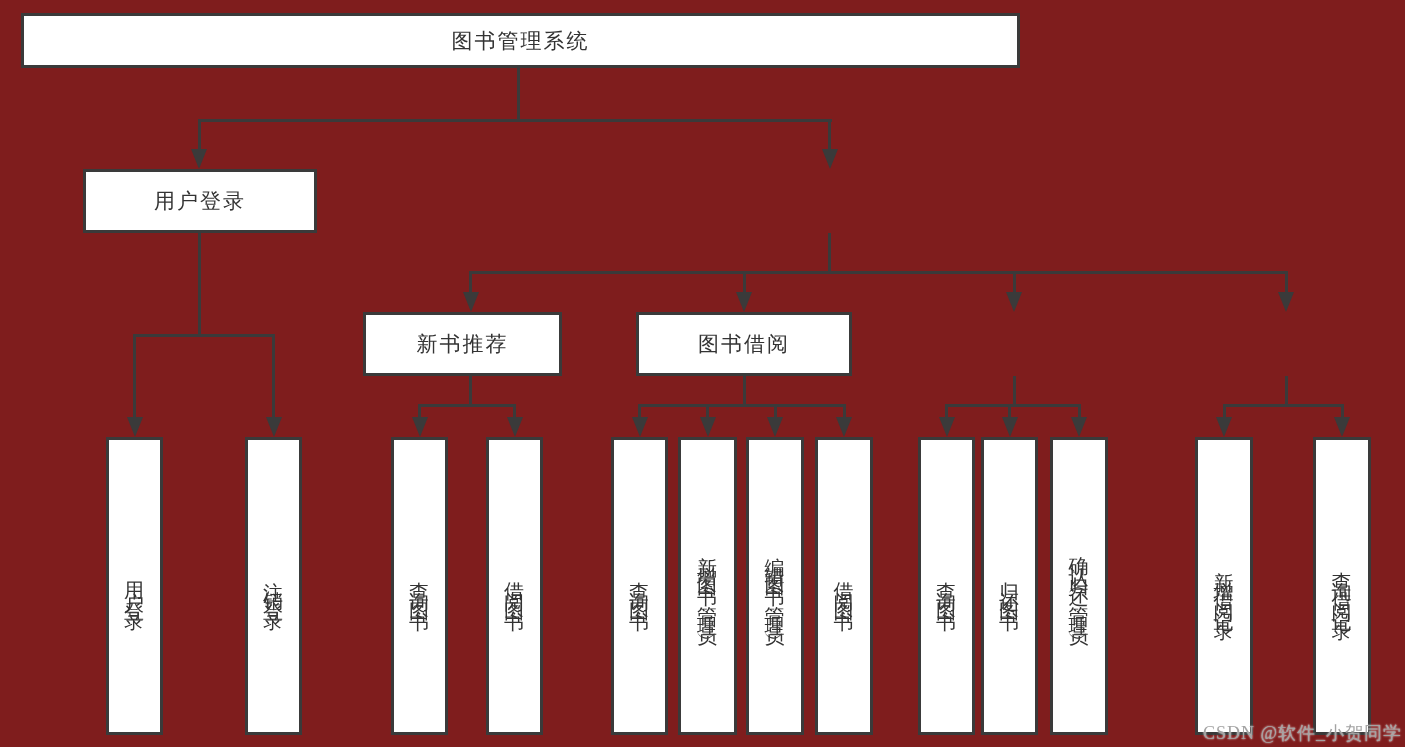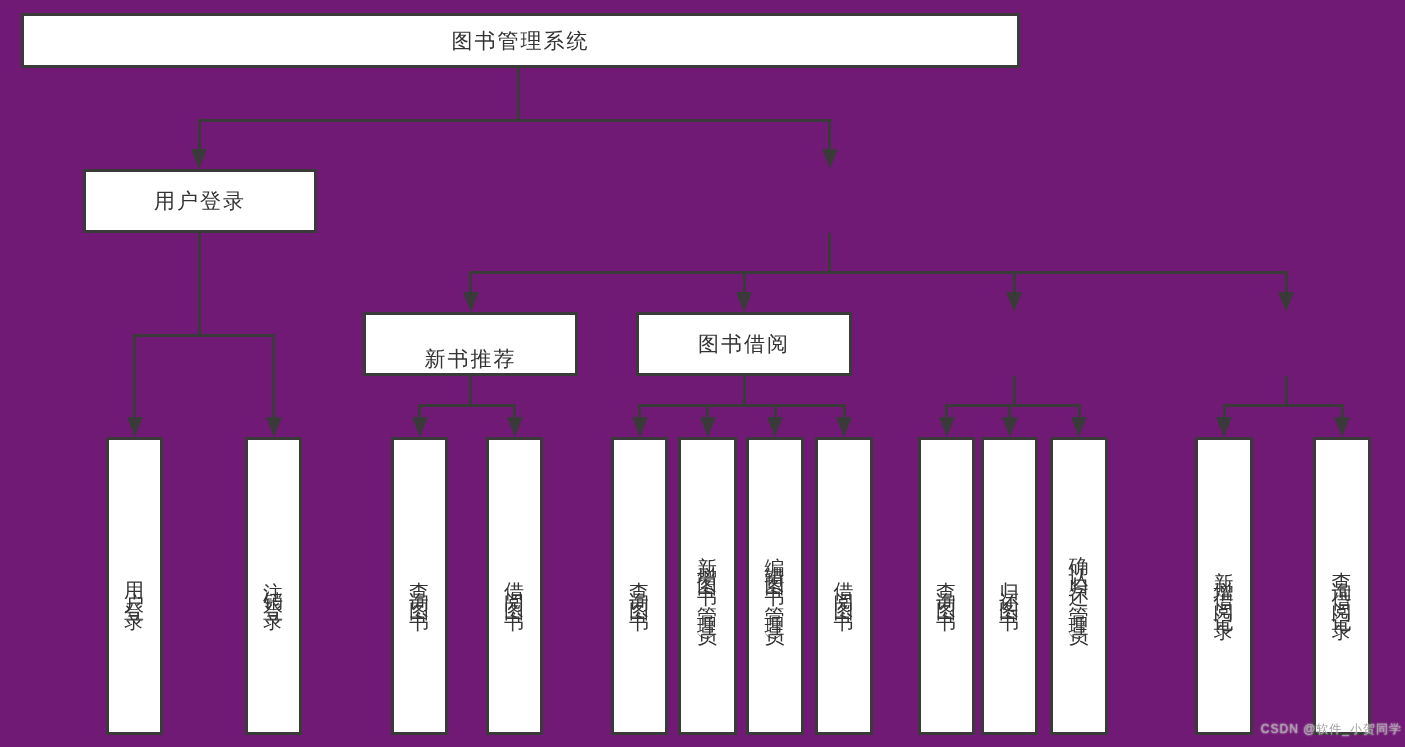--- a/index.html
+++ b/index.html
@@ -1,20 +1,20 @@
 <!DOCTYPE html>
 <html><head>
 <meta charset="utf-8">
 <style>
   html, body { margin: 0; padding: 0; background: #ffffff; }
   #canvas {
     position: relative;
     width: 1405px;
     height: 747px;
-    background: #701a75;
+    background: #7f1d1d;
     font-family: "Liberation Sans", "DejaVu Sans", sans-serif;
     color: #333333;
     overflow: hidden;
   }
   .box {
     position: absolute;
     box-sizing: border-box;
     border: 3px solid #3a3a3a;
     background: #ffffff;
     display: flex;
@@ -37,42 +37,43 @@
     position: absolute;
     width: 0; height: 0;
     border-left: 8px solid transparent;
     border-right: 8px solid transparent;
     border-top: 20px solid #3a3a3a;
   }
   #watermark {
     position: absolute;
     top: 721px;
     right: 3px;
-    font-size: 12px;
+    font-size: 18px;
     letter-spacing: 1px;
     color: #a3a3a3;
     text-shadow: 0 0 2px #ffffff;
     z-index: 5;
+    font-family: Liberation Serif, serif;
   }
 </style>
 </head>
 <body>
 
 <div id="canvas">
 
   <div class="box hnode" style="left:21px; top:13px; width:999px; height:55px;">
     <span>图书管理系统</span>
   </div>
 
   <div class="box hnode" style="left:83px; top:169px; width:234px; height:64px;">
     <span>用户登录</span>
   </div>
 
 
-  <div class="box hnode" style="left:363px; top:312px; width:215px; height:64px;align-items:flex-end;">
+  <div class="box hnode" style="left:363px; top:312px; width:199px; height:64px;">
     <span>新书推荐</span>
   </div>
 
   <div class="box hnode" style="left:636px; top:312px; width:216px; height:64px;">
     <span>图书借阅</span>
   </div>
 
 
 
   <div class="box leaf" style="left:106px; top:437px; width:57px; height:298px;">

